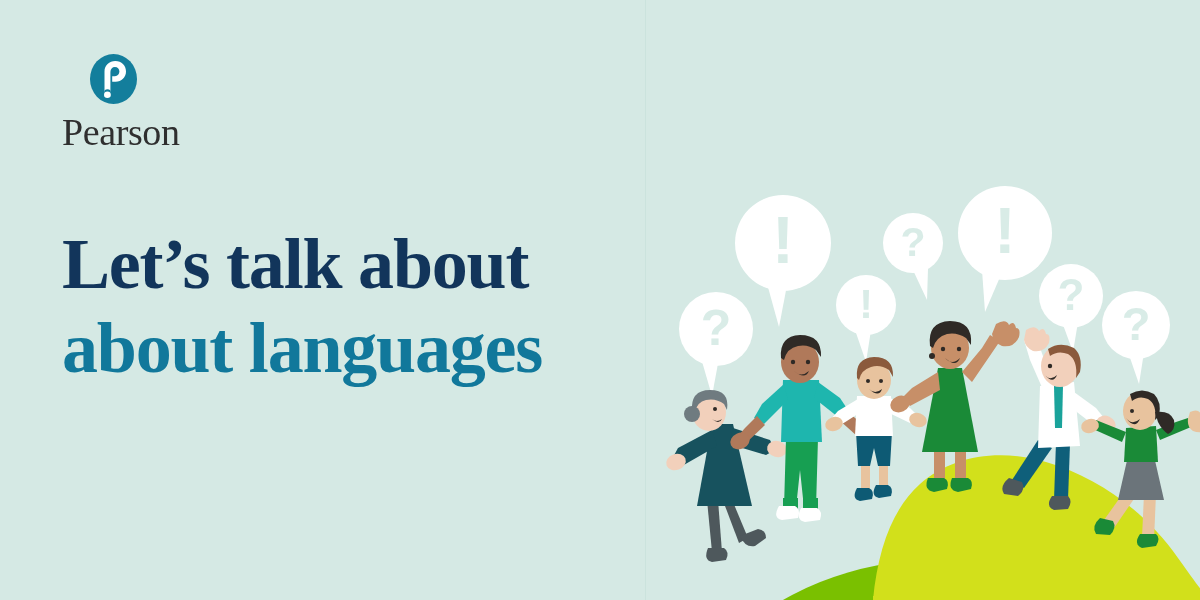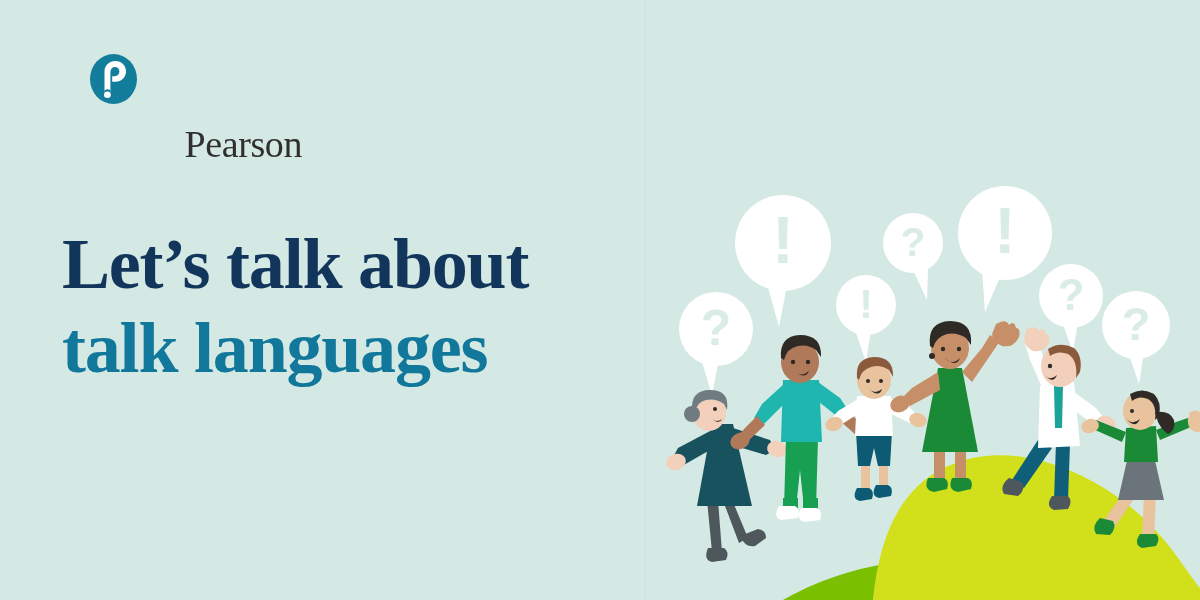--- a/index.html
+++ b/index.html
@@ -18,24 +18,24 @@
     background:#cbe3dd;
   }
   
   #brand{
     position:absolute;left:62px;top:54px;width:240px;
   }
   #brand-mark{
     width:47px;height:52px;display:block;margin-left:28px;
   }
   #brand-word{
-    display:block;margin-top:18px;
+    display:block;margin-top:6px;
     font-family:"Liberation Serif","DejaVu Serif",serif;
     font-size:38px;line-height:40px;letter-spacing:-0.4px;
-    color:#2f2f2f;font-weight:400;text-align:right;
+    color:#2f2f2f;font-weight:400;
   }
   
   #headline{
     position:absolute;left:62px;top:222px;width:570px;
   }
   #headline .hl-line{
     display:block;
     font-family:"Liberation Serif","DejaVu Serif",serif;
     font-weight:700;
     font-size:72px;
@@ -64,21 +64,21 @@
       <ellipse cx="23.5" cy="25" rx="23.5" ry="25" fill="#137e9c"></ellipse>
       <path d="M14.5 42.5 L14.5 17.5 C14.5 11.3 19.3 7 25.3 7 C31.6 7 36 11.6 36 17.4 C36 23.3 31.5 27.7 25.6 27.7 L22.2 27.7 L22.2 22.2 L25.0 22.2 C27.6 22.2 29.4 20.2 29.4 17.5 C29.4 14.8 27.5 12.9 24.9 12.9 C22.2 12.9 20.4 15.0 20.4 17.9 L20.4 42.5 Z" fill="#ffffff"></path>
       <circle cx="17.5" cy="38.6" r="3.3" fill="#137e9c"></circle>
       <circle cx="17.4" cy="40.8" r="3.3" fill="#ffffff"></circle>
     </svg>
     <span id="brand-word">Pearson</span>
   </div>
 
   <div id="headline">
     <span class="hl-line" id="hl-line-1">Let’s talk about</span>
-    <span class="hl-line" id="hl-line-2">talk languages</span>
+    <span class="hl-line" id="hl-line-2">about languages</span>
   </div>
 
   <div id="illustration">
     <svg width="554" height="600" viewBox="646 0 554 600" xmlns="http://www.w3.org/2000/svg" aria-hidden="true">
 
       <g>
         <ellipse cx="935" cy="850" rx="300" ry="290" fill="#7ac000"></ellipse>
         <path d="M872 600 C885 545 905 505 940 480 C1010 478 1090 505 1140 560 C1170 600 1185 620 1190 660 L1190 600 Z
                  M872 600 C890 540 912 500 950 478 C1020 476 1100 508 1150 565 C1185 610 1200 640 1205 680 L1205 600 Z" fill="#d2e01b" opacity="0"></path>
         <path d="M870 600 C878 552 894 512 922 488 C960 458 1010 452 1060 470 C1110 488 1155 525 1180 570 L1200 610 L1200 600 L1235 600 L1235 600 Z" fill="#d2e01b" opacity="0"></path>

